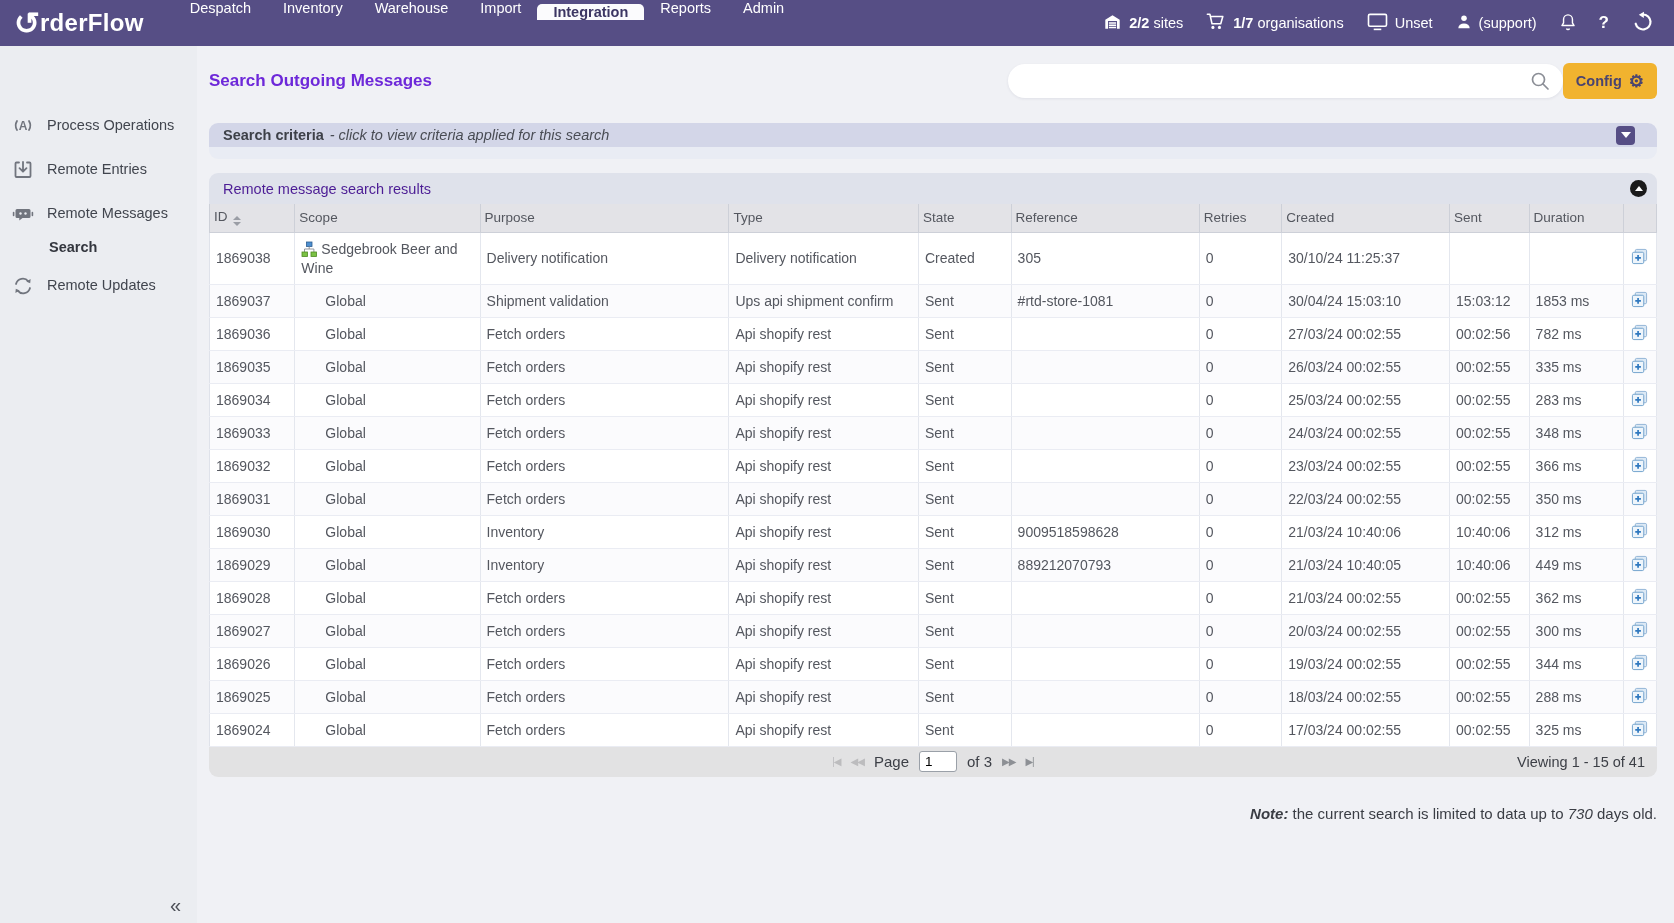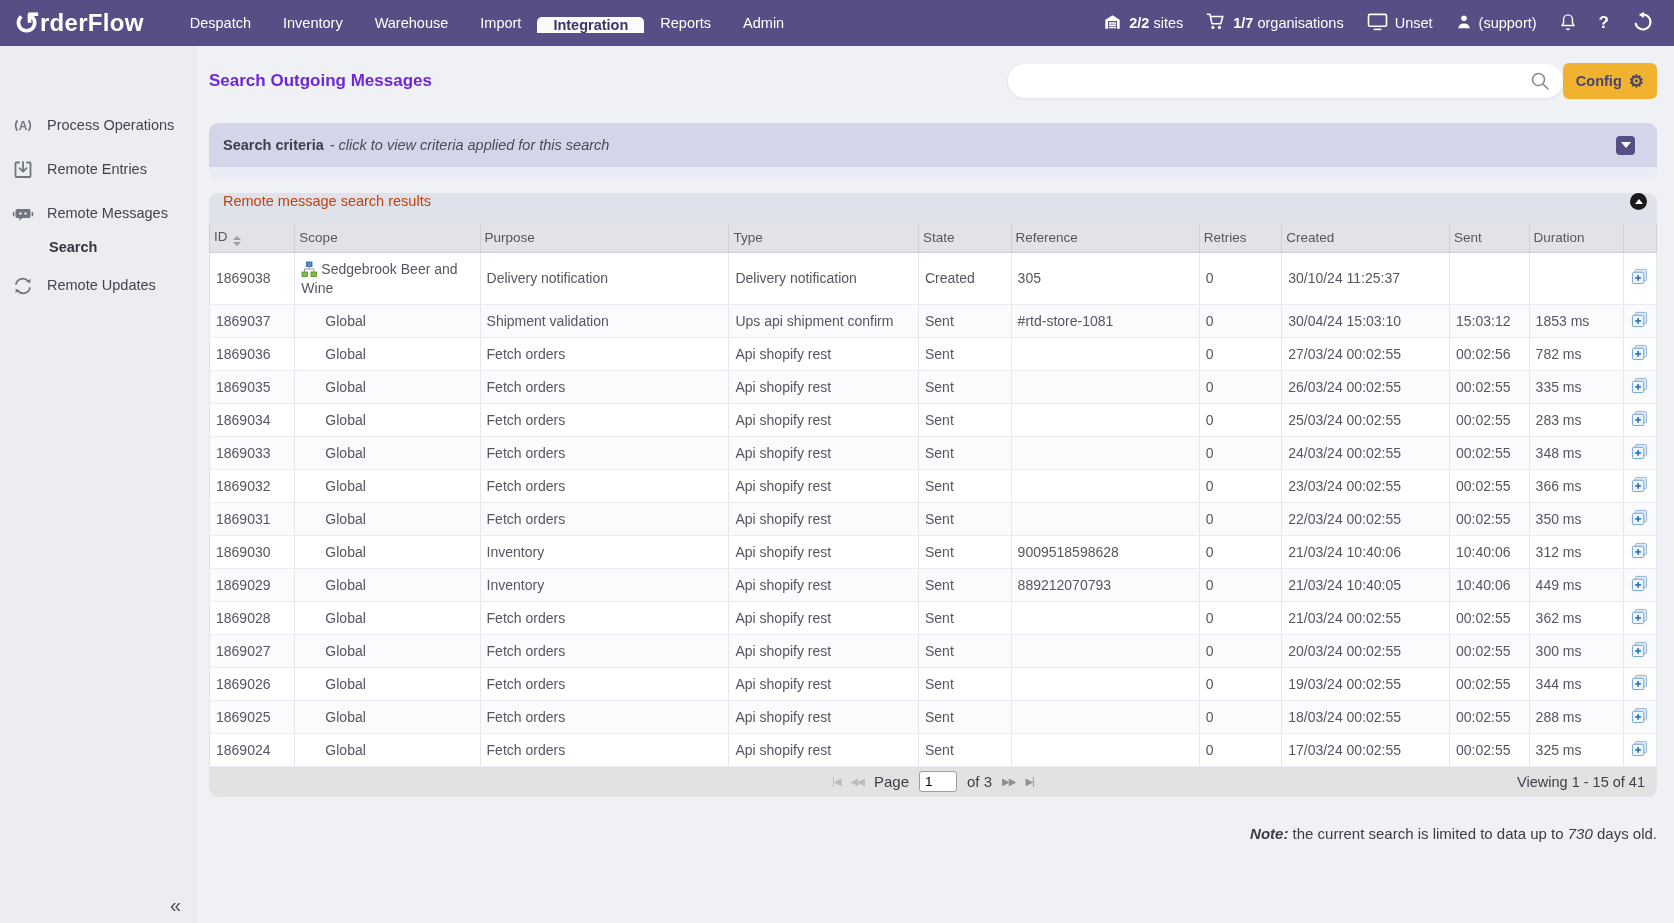--- a/index.html
+++ b/index.html
@@ -7,21 +7,21 @@
   body {
     width:1674px; height:923px; overflow:hidden;
     font-family:"Liberation Sans", sans-serif;
     background:#f0f1f5; color:#54575f;
   }
   
   .topbar { height:46px; background:#564e85; display:flex; align-items:stretch; color:#fff; }
   .logo { display:flex; align-items:center; padding:0 30px 0 14px; cursor:pointer; }
   .logo-symbol { font-size:31px; font-weight:700; line-height:1; margin-right:0px; }
   .logo-text { font-size:24px; font-weight:600; letter-spacing:.3px; }
-  .nav { display:flex; align-items:center; }
+  .nav { display:flex; align-items:flex-start; }
   .nav-item { display:flex; align-items:center; padding:0 16px; font-size:14.5px; font-weight:500; cursor:pointer; }
   .nav-item.active { background:#fbfbfd; color:#3c3663; border-radius:5px 5px 0 0; margin-top:4px; font-weight:600; }
   .topbar-right { margin-left:auto; display:flex; gap:23px; padding-right:20px; font-size:14.5px; }
   .status-item { display:flex; align-items:center; gap:7px; cursor:pointer; white-space:nowrap; }
   .status-count { font-weight:700; }
   .icon-btn { display:flex; align-items:center; cursor:pointer; }
   .help-glyph { font-size:17px; font-weight:600; }
   
   .layout { display:flex; height:877px; }
   .sidebar { width:197px; background:#ebedf1; flex-shrink:0; position:relative; padding-top:58px; }
@@ -34,29 +34,29 @@
   .content-head { display:flex; align-items:center; padding:17px 0 12px 0; }
   .page-title { font-size:17px; font-weight:700; color:#6d28d9; }
   .head-right { margin-left:auto; display:flex; align-items:center; }
   .search-pill { width:555px; height:34px; background:#fff; border-radius:17px; position:relative; box-shadow:0 1px 3px rgba(40,40,80,.08); }
   .search-input { border:none; outline:none; background:transparent; width:100%; height:100%; padding:0 42px 0 16px; font-size:14px; border-radius:17px; font-family:inherit; }
   .search-glass { position:absolute; right:13px; top:7px; }
   .config-btn { height:36px; padding:0 13px; background:#f1b32f; border:none; border-radius:6px; font-size:14.5px; font-weight:700; color:#4a4470; display:flex; align-items:center; gap:7px; cursor:pointer; font-family:inherit; }
   .config-gear { font-size:17px; line-height:1; }
   
   .criteria { margin-top:12px; }
-  .criteria-bar { background:#d3d6e8; border-radius:9px 9px 0 0; height:44px; display:flex; align-items:center; padding:0 22px 0 14px; cursor:pointer; }
+  .criteria-bar { background:#d3d6e8; border-radius:9px 9px 0 0; height:24px; display:flex; align-items:center; padding:0 22px 0 14px; cursor:pointer; }
   .criteria-title { font-weight:700; font-size:14.5px; color:#3d4048; }
   .criteria-sub { font-style:italic; font-size:14.5px; color:#494c54; margin-left:6px; }
   .criteria-toggle { margin-left:auto; width:19px; height:19px; background:#564e85; border-radius:4px; display:flex; align-items:center; justify-content:center; cursor:pointer; }
   .tri-down { width:0; height:0; border-left:5px solid transparent; border-right:5px solid transparent; border-top:6px solid #fff; }
   .criteria-strip { background:#e9ecf4; border-radius:0 0 9px 9px; height:12px; }
   
   .results { margin-top:14px; }
-  .results-head { background:#dfe2eb; border-radius:9px 9px 0 0; height:31px; display:flex; align-items:flex-start; padding:0 10px 0 14px; font-size:14.5px; color:#c2410c; }
+  .results-head { background:#dfe2eb; border-radius:9px 9px 0 0; height:31px; display:flex; align-items:center; padding:0 10px 0 14px; font-size:14.5px; color:#4c1d95; }
   .results-toggle { margin-left:auto; width:17px; height:17px; border-radius:50%; background:#1a1a1a; display:flex; align-items:center; justify-content:center; cursor:pointer; }
   .tri-up { width:0; height:0; border-left:4px solid transparent; border-right:4px solid transparent; border-bottom:5px solid #fff; }
   table { width:100%; border-collapse:collapse; background:#fff; table-layout:fixed; border:1px solid #dfe2ea; border-top:none; }
   thead th { background:#e3e3e7; font-size:13.5px; font-weight:400; color:#54575f; height:28px; border:1px solid #cdd0d8; border-top:none; text-align:left; padding:0 4px; cursor:pointer; }
   thead th.no-sort { cursor:default; }
   .sort-widget { display:inline-flex; flex-direction:column; gap:2px; margin-left:5px; vertical-align:1px; }
   .sort-up { width:0;height:0;border-left:4px solid transparent;border-right:4px solid transparent;border-bottom:4px solid #9a9da5; }
   .sort-dn { width:0;height:0;border-left:4px solid transparent;border-right:4px solid transparent;border-top:4px solid #9a9da5; }
   tbody td { font-size:14px; color:#54575f; padding:8px 6px; border-right:1px solid #e4e7ee; border-bottom:1px solid #eaecf3; vertical-align:middle; background:#fff; overflow:hidden; }
   tbody tr:nth-child(even) td { background:#fbfbfd; }

